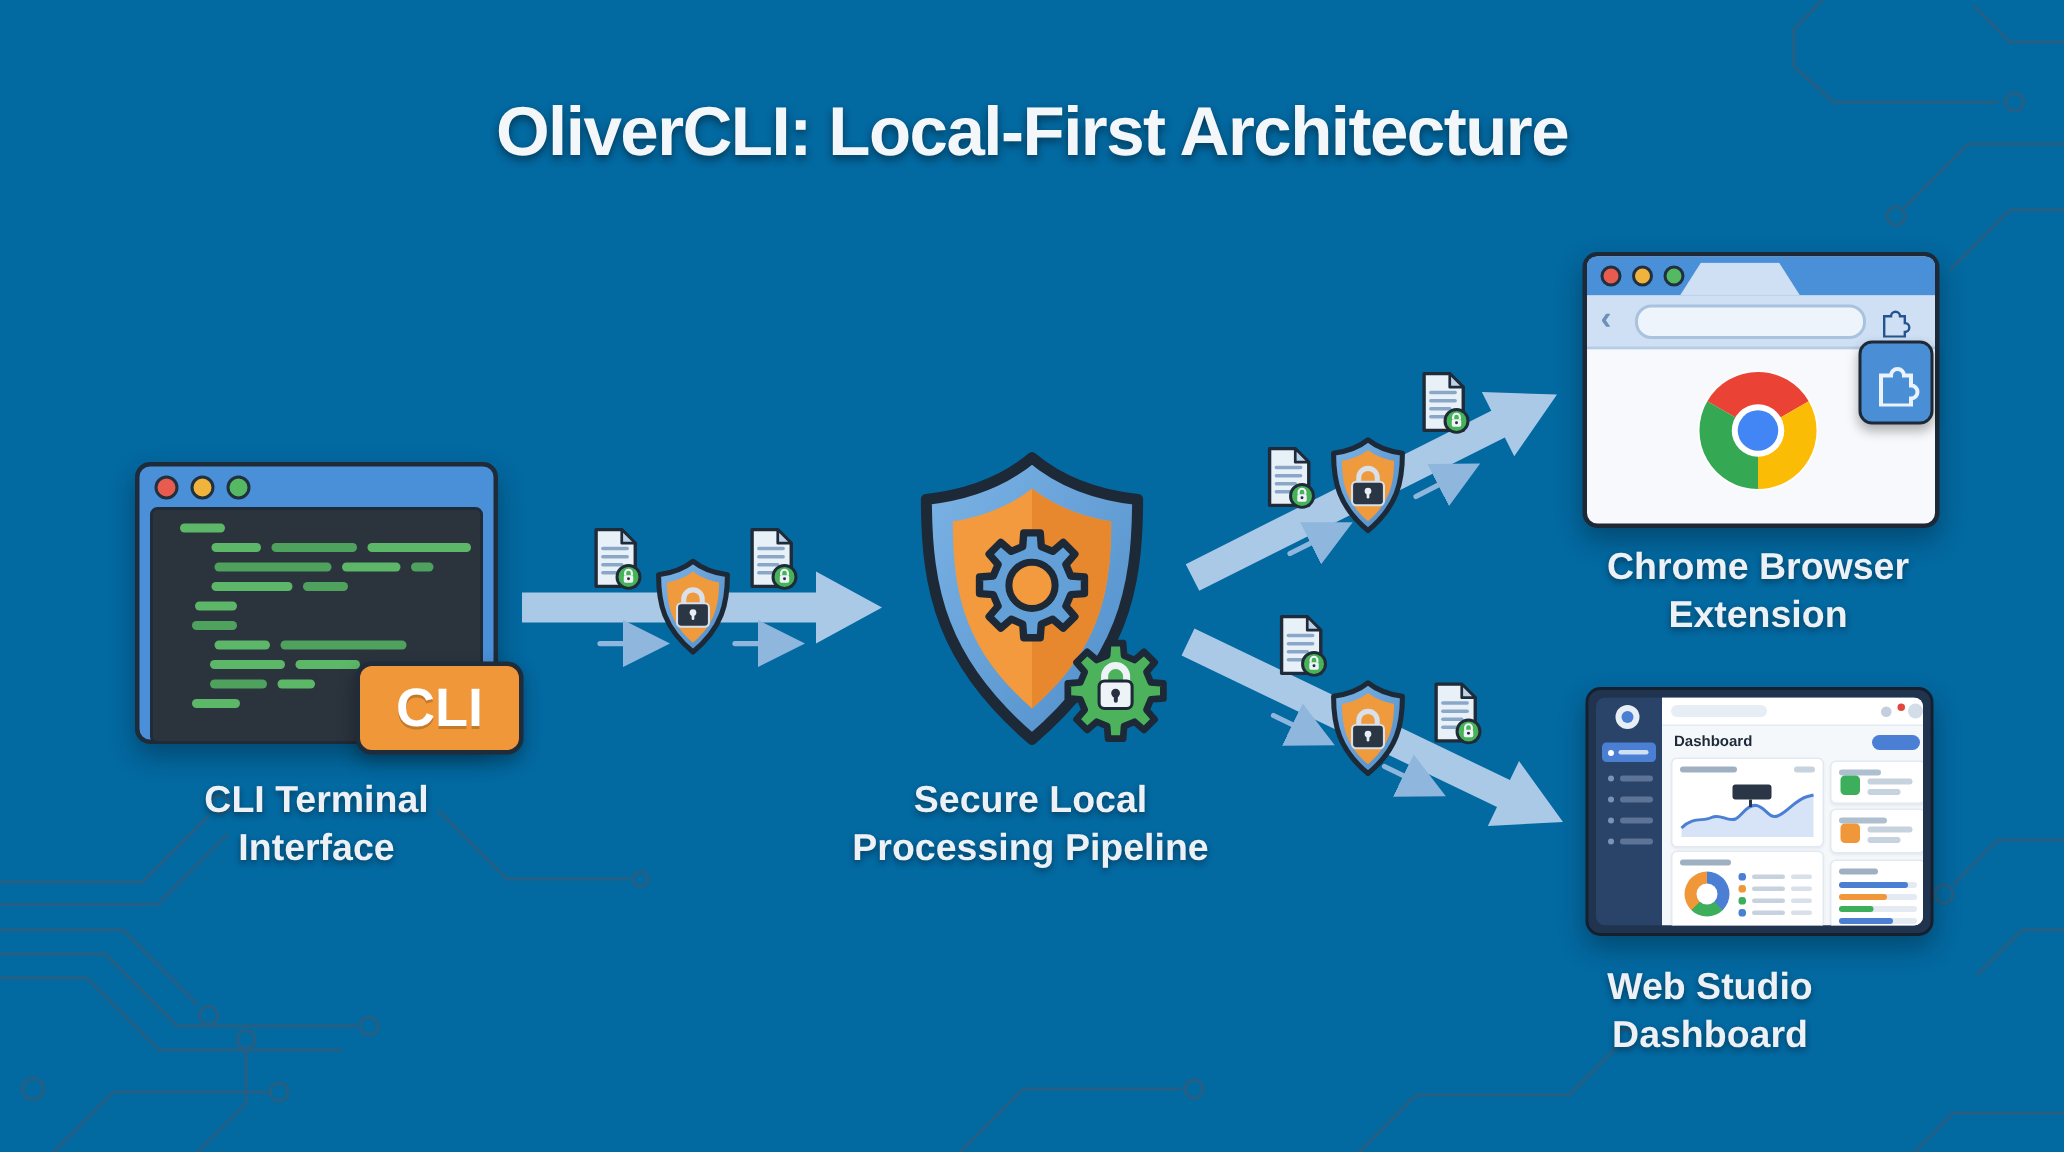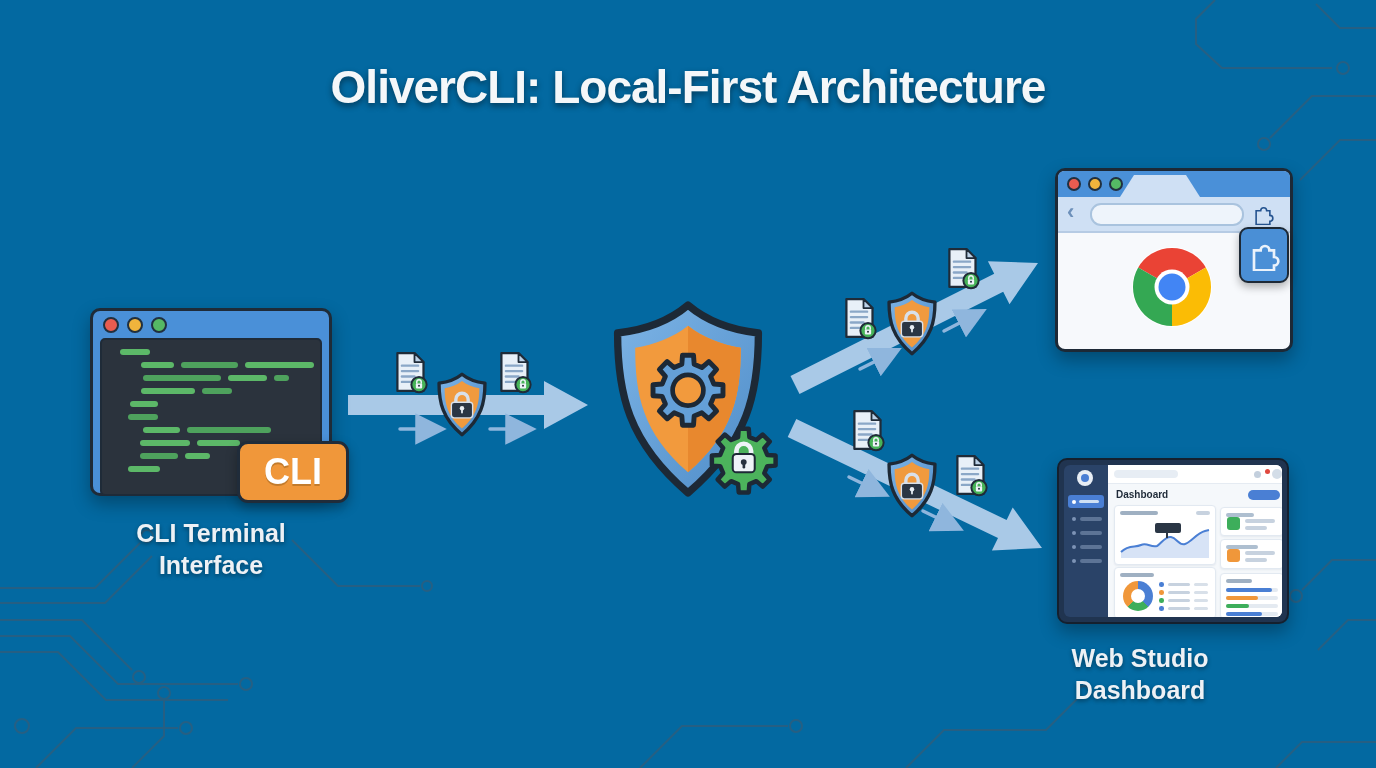--- a/index.html
+++ b/index.html
@@ -286,20 +286,24 @@
     </g>
     <g>
       <use href="#gear8" transform="translate(98,112) scale(0.61)" fill="#4cb35c" stroke="#1d2936" stroke-width="5"></use>
       <circle cx="98" cy="112" r="13" fill="#4cb35c"></circle>
       <path d="M93,108.5 v-3 a5,5 0 0 1 10,0 v3" fill="none" stroke="#eef3f8" stroke-width="3.2"></path>
       <rect x="90.5" y="107.5" width="15" height="12.5" rx="2.5" fill="#eef3f8" stroke="#1d2936" stroke-width="1.4"></rect>
       <circle cx="98" cy="113" r="2" fill="#27313f"></circle>
       <rect x="97.2" y="114" width="1.8" height="3.4" rx=".9" fill="#27313f"></rect>
     </g>
   </svg>
+  <div class="abs node-label" style="left:512px;top:517px">
+    <span>Secure Local</span><br>
+    <span>Processing Pipeline</span>
+  </div>
 
   <div class="abs chrome-window">
     <div class="chrome-header">
       <span class="dot red"></span>
       <span class="dot yellow"></span>
       <span class="dot green"></span>
       <div class="browser-tab"></div>
     </div>
     <div class="chrome-toolbar">
       <span class="back-icon">‹</span>
@@ -317,20 +321,24 @@
         <circle r="17.5" fill="#fff"></circle>
         <circle r="13.5" fill="#4285F4"></circle>
       </svg>
     </div>
     <div class="ext-badge">
       <svg width="32" height="32" viewBox="0 0 48 48">
         <use href="#puzzle" fill="none" stroke="#eaf2fb" stroke-width="4"></use>
       </svg>
     </div>
   </div>
+  <div class="abs node-label" style="left:997px;top:362px">
+    <span>Chrome Browser</span><br>
+    <span>Extension</span>
+  </div>
 
   <div class="abs dash-window">
     <div class="dash-inner">
       <div class="dash-sidebar">
         <div class="dash-logo">
             <i></i>
           </div>
         <div class="nav-active">
             <i></i>
             <b></b>

